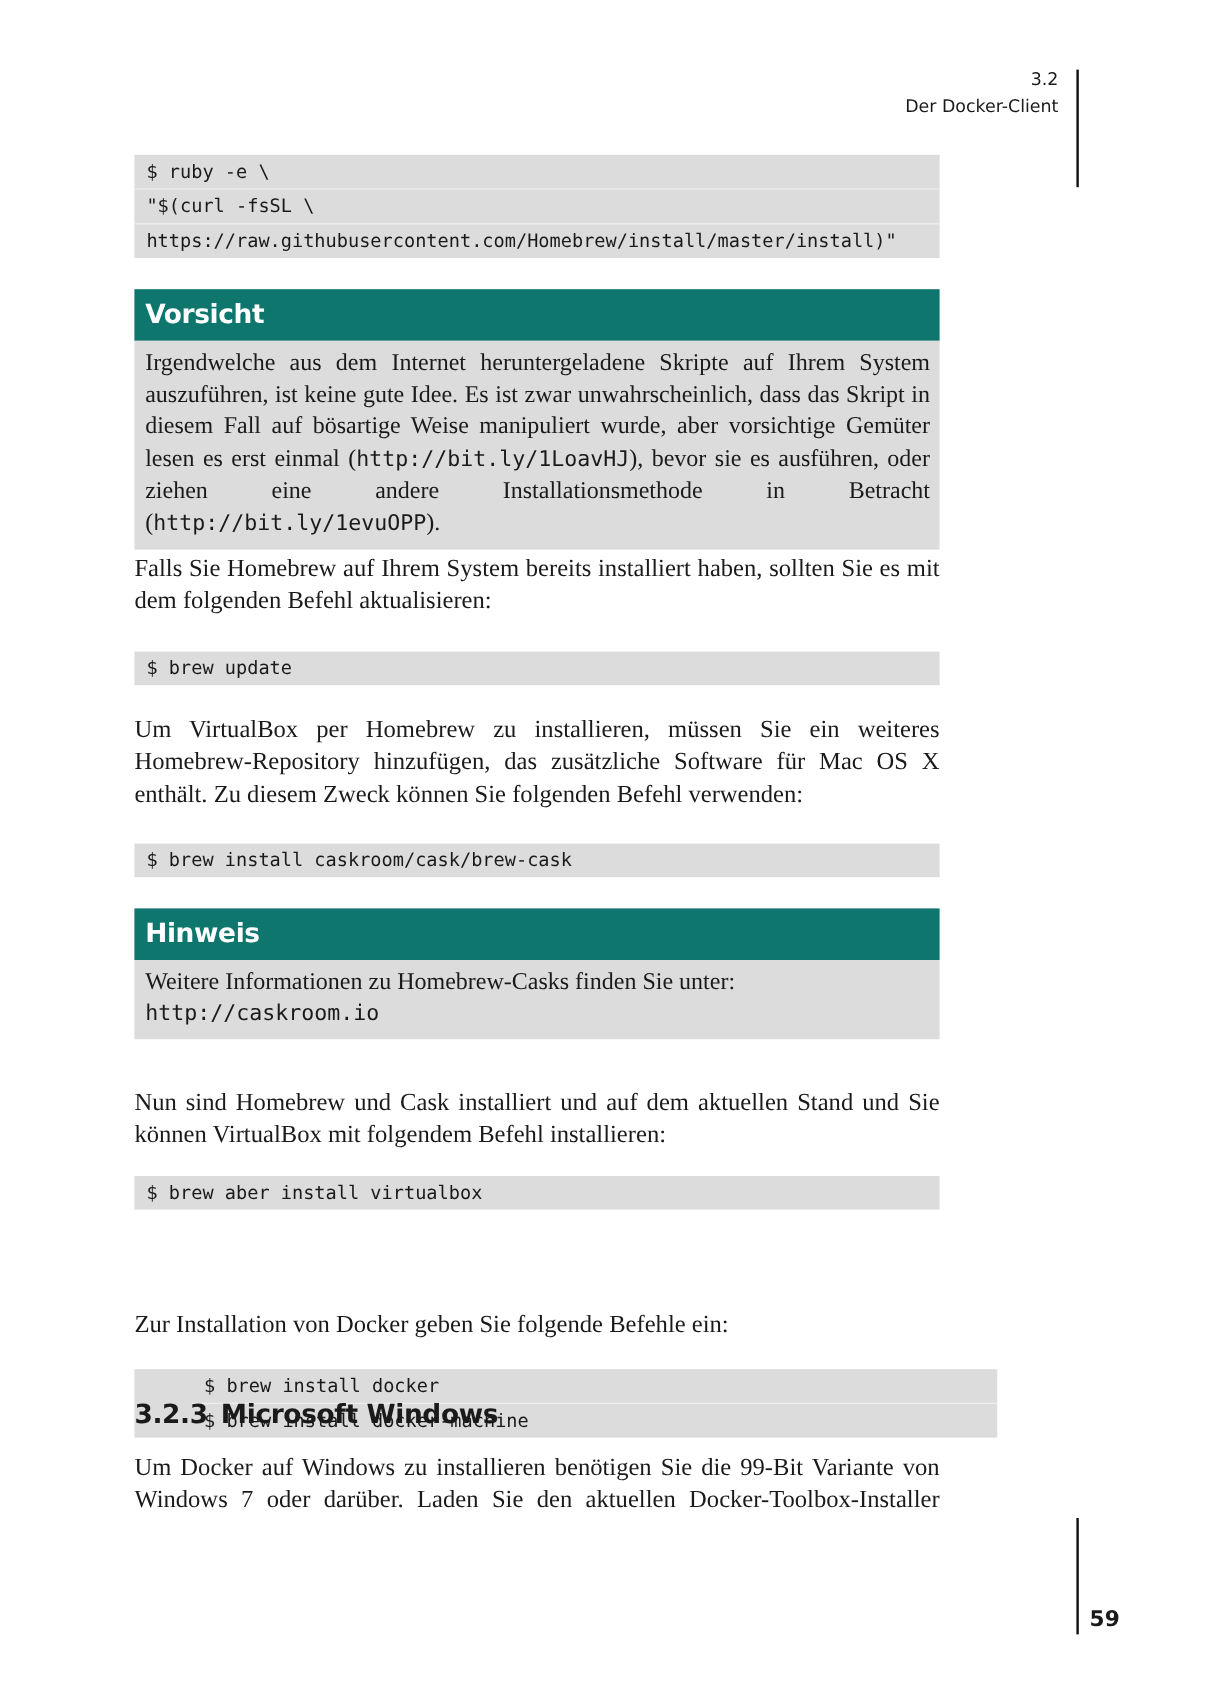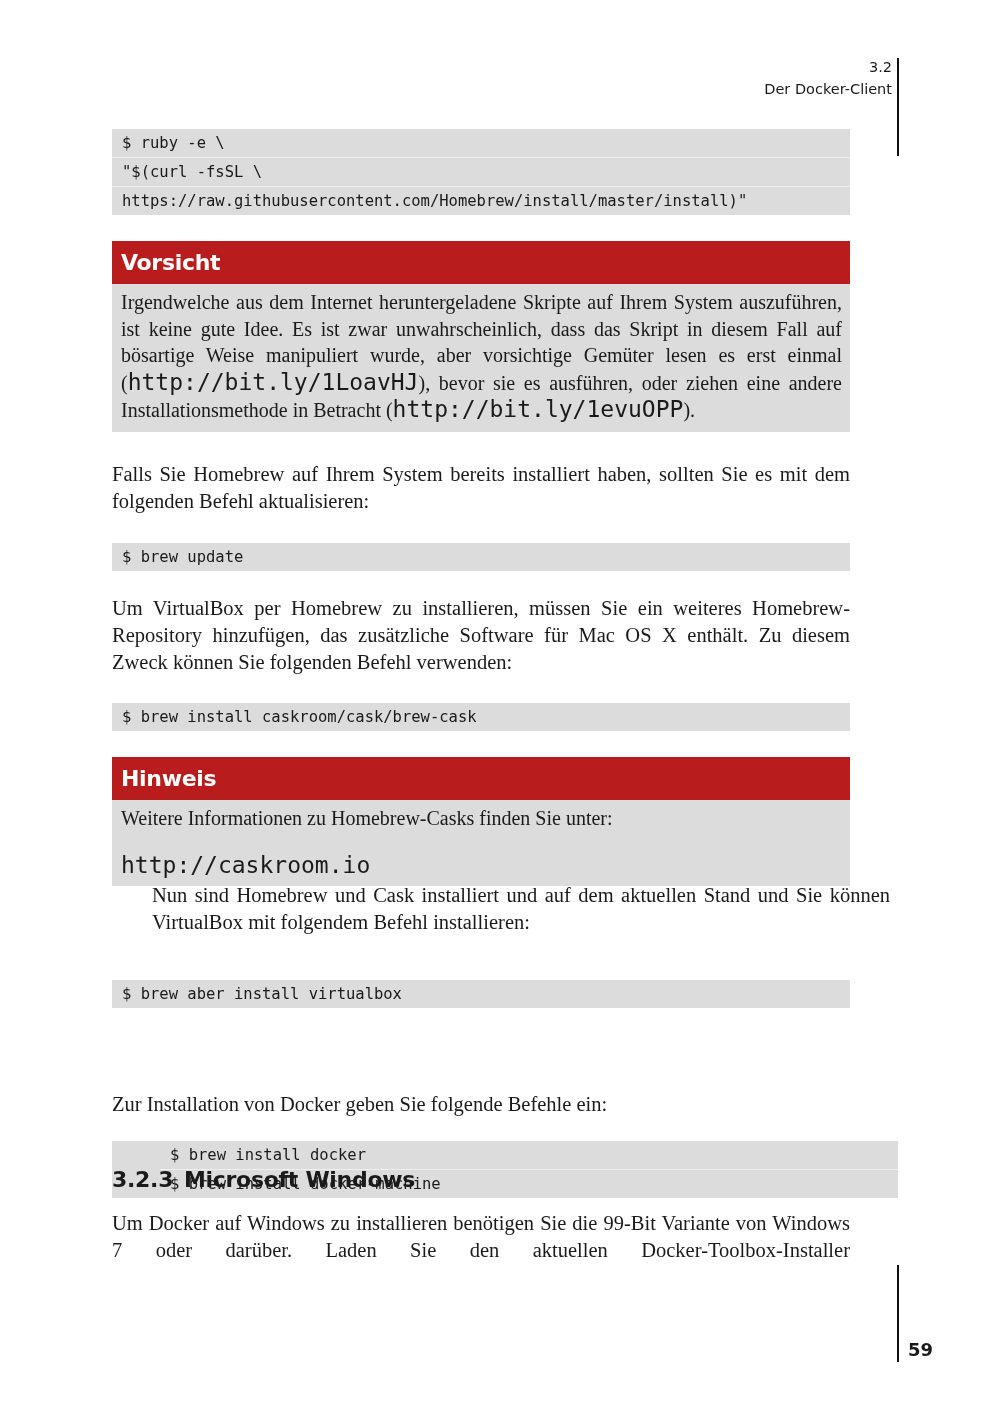--- a/index.html
+++ b/index.html
@@ -1,33 +1,33 @@
 <!DOCTYPE html>
 <html><head>
   <meta charset="utf-8">
   <style>
     html, body { margin: 0; padding: 0; background: #ffffff; }
     body { width: 1004px; height: 1417px; position: relative; overflow: hidden; color: #1a1a1a; }
     .serif { font-family: "Liberation Serif", "DejaVu Serif", serif; }
     .sans { font-family: "DejaVu Sans", "Liberation Sans", sans-serif; }
     .mono { font-family: "DejaVu Sans Mono", "Liberation Mono", monospace; }
 
-    .running-head { position: absolute; right: 112px; top: 56px; text-align: right; font-size: 14.5px; line-height: 22px; }
+    .running-head { position: absolute; right: 122px; top: 56px; text-align: right; font-size: 14.5px; line-height: 22px; }
     .rule-top { position: absolute; left: 897px; top: 58px; width: 1.5px; height: 98px; background: #111; }
     .rule-bottom { position: absolute; left: 897px; top: 1265px; width: 1.5px; height: 97px; background: #111; }
     .page-number { position: absolute; left: 908px; top: 1339px; font-size: 18px; font-weight: bold; text-align: center; }
 
-    .block { position: absolute; left: 112px; width: 738px; }
+    .block { position: absolute; left: 112px; width: 671px; }
     .code { background: #dcdcdc; }
     .code-line { font-size: 15.5px; height: 28px; line-height: 28px; padding-left: 10px; white-space: pre; color: #1a1a1a; }
     .code-line + .code-line { border-top: 1.5px solid #efefef; }
 
-    .box-head { background: #b91c1c; color: #ffffff; font-size: 22px; height: 43px; line-height: 43px; padding-left: 9px; font-weight: bold; letter-spacing: -0.3px; }
+    .box-head { background: #0f766e; color: #ffffff; font-size: 22px; height: 43px; line-height: 43px; padding-left: 9px; font-weight: bold; letter-spacing: -0.3px; }
     .box-body { background: #dcdcdc; font-size: 20px; line-height: 26.5px; padding: 5px 8px 8px 9px; text-align: justify; }
-    .box-body .mono, .para .mono { font-size: 23px; margin-top: 20px; }
+    .box-body .mono, .para .mono { font-size: 18px; }
 
     .para { font-size: 20.5px; line-height: 27px; text-align: justify; }
     .section-head { position: absolute; left: 112px; top: 1167px; font-size: 22px; font-weight: bold; letter-spacing: -0.3px; }
     .section-head .num { display: inline-block; width: 72px; }
     .justify-last { text-align-last: justify; }
   </style>
 </head>
 <body>
 
 <div class="running-head sans">
@@ -62,21 +62,21 @@
 </div>
 
 <div class="block" style="top:757px;">
   <div class="box-head sans">Hinweis</div>
   <div class="box-body serif" style="text-align:left;">
     <div>Weitere Informationen zu Homebrew-Casks finden Sie unter:</div>
     <div class="mono">http://caskroom.io</div>
   </div>
 </div>
 
-<div class="block para serif" style="top:882px;margin-left:40px;">Nun sind Homebrew und Cask installiert und auf dem aktuellen Stand und Sie können VirtualBox mit folgendem Befehl installieren:</div>
+<div class="block para serif" style="top:906px;">Nun sind Homebrew und Cask installiert und auf dem aktuellen Stand und Sie können VirtualBox mit folgendem Befehl installieren:</div>
 
 <div class="block code mono" style="top:980px;">
   <div class="code-line">$ brew aber install virtualbox</div>
 </div>
 
 <div class="block para serif" style="top:1091px;">Zur Installation von Docker geben Sie folgende Befehle ein:</div>
 
 <div class="block code mono" style="top:1141px;padding-left:48px;">
   <div class="code-line">$ brew install docker</div>
   <div class="code-line">$ brew install docker-machine</div>

